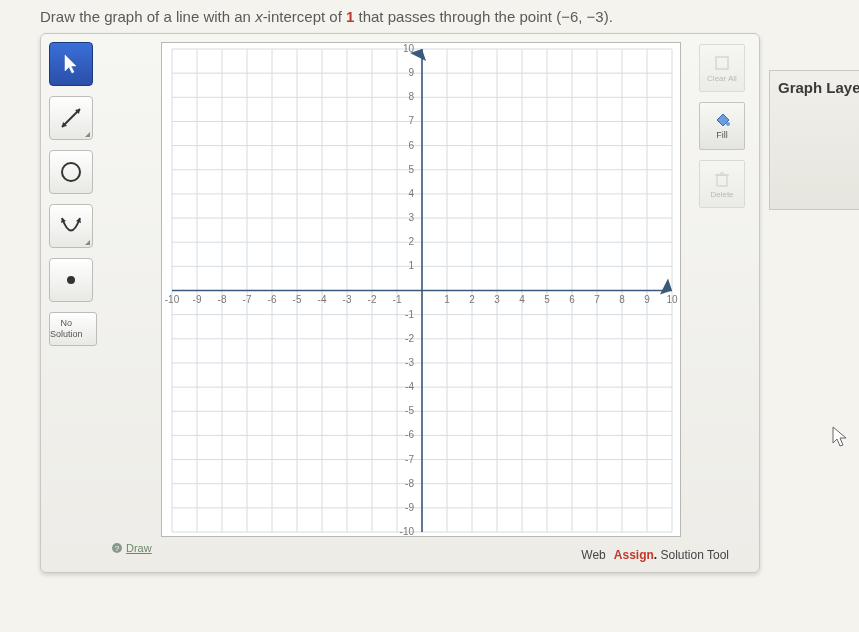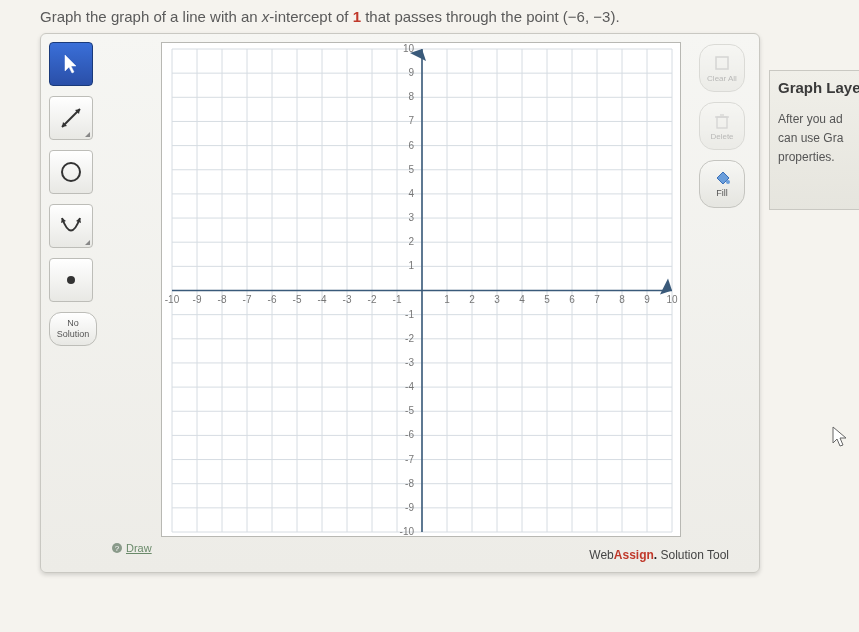--- a/index.html
+++ b/index.html
@@ -59,28 +59,27 @@
     right: 2px;
     bottom: 2px;
     width: 0; height: 0;
     border-left: 5px solid transparent;
     border-bottom: 5px solid #888;
   }
   .tool-nosol {
     width: 48px;
     height: 34px;
     border: 1px solid #bdbdb8;
-    border-radius: 12px;
+    border-radius: 3px;
     background: linear-gradient(#ffffff, #e8e8e4);
     font-size: 9px;
     line-height: 1.2;
     color: #555;
     display: flex;
     align-items: center;
-    justify-content: center;
     text-align: center;
     cursor: pointer;
   }
   .grid-area {
     position: absolute;
     left: 120px;
     top: 8px;
     width: 520px;
     height: 495px;
     background: #fff;
@@ -93,21 +92,21 @@
     top: 10px;
     width: 48px;
     display: flex;
     flex-direction: column;
     gap: 10px;
   }
   .rt-btn {
     width: 46px;
     height: 48px;
     border: 1px solid #c5c5c0;
-    border-radius: 15px;
+    border-radius: 2px;
     background: linear-gradient(#f7f7f4, #e5e5e0);
     display: flex;
     flex-direction: column;
     align-items: center;
     justify-content: center;
     font-size: 9px;
     color: #888;
     gap: 2px;
     cursor: pointer;
   }
@@ -124,21 +123,21 @@
     align-items: center;
     gap: 3px;
   }
   .footer-brand {
     position: absolute;
     right: 30px;
     bottom: 10px;
     font-size: 12px;
     color: #444;
   }
-  .footer-brand .wa-a { color: #c0392b; font-weight: bold; }
+  .footer-brand .wa-a { color: #c0392b; font-weight: bold; padding-left: 8px; }
   .footer-brand .wa-b { color: #222; font-weight: bold; }
   .layers-panel {
     position: absolute;
     right: 0;
     top: 70px;
     width: 90px;
     height: 140px;
     background: linear-gradient(#f0efe9, #e6e5de);
     border: 1px solid #c9c8c2;
     border-right: none;
@@ -159,21 +158,21 @@
     position: absolute;
     right: 8px;
     top: 425px;
     pointer-events: none;
   }
 </style>
 </head>
 <body>
 
 <div class="instruction">
-  <span>Graph the graph of a line with an </span><span class="x">x</span><span>-intercept of </span><span class="num">1</span><span> that passes through the point </span><span>(−6, −3)</span><span>.</span>
+  <span>Draw the graph of a line with an </span><span class="x">x</span><span>-intercept of </span><span class="num">1</span><span> that passes through the point </span><span>(−6, −3)</span><span>.</span>
 </div>
 
 <div class="graph-panel">
 
   <div class="toolbar">
     <div class="tool-btn active">
       <svg width="18" height="22" viewBox="0 0 18 22">
         <path d="M3 2 L3 18 L7 14 L10 20 L12 19 L9 13 L14 13 Z" fill="#fff" stroke="#fff" stroke-width="0.5"></path>
       </svg>
     </div>
@@ -300,54 +299,49 @@
       </svg>
   </div>
 
   <div class="right-tools">
     <div class="rt-btn disabled">
       <svg width="18" height="18">
           <rect x="3" y="3" width="12" height="12" fill="none" stroke="#bbb" stroke-width="1.5"></rect>
         </svg>
       <span style="font-size:8px">Clear All</span>
     </div>
+    <div class="rt-btn">
+      <svg width="18" height="16">
+        <path d="M4 8 L10 2 L16 8 L10 14 Z" fill="#6a9edb" stroke="#3a6fb8" stroke-width="1"></path>
+        <circle cx="15" cy="12" r="2" fill="#6a9edb"></circle>
+      </svg>
+      <span style="color:#555">Fill</span>
+    </div>
     <div class="rt-btn disabled">
       <svg width="16" height="18">
         <rect x="3" y="5" width="10" height="11" fill="none" stroke="#bbb" stroke-width="1.3"></rect>
         <line x1="1" y1="5" x2="15" y2="5" stroke="#bbb" stroke-width="1.3"></line>
         <line x1="6" y1="3" x2="10" y2="3" stroke="#bbb" stroke-width="1.3"></line>
       </svg>
       <span style="font-size:8px">Delete</span>
     </div>
-    <div class="rt-btn">
-      <svg width="18" height="16">
-        <path d="M4 8 L10 2 L16 8 L10 14 Z" fill="#6a9edb" stroke="#3a6fb8" stroke-width="1"></path>
-        <circle cx="15" cy="12" r="2" fill="#6a9edb"></circle>
-      </svg>
-      <span style="color:#555">Fill</span>
-    </div>
   </div>
 
   <div class="help-link">
     <svg width="12" height="12">
         <circle cx="6" cy="6" r="5" fill="#8a9a8a"></circle>
         <text x="6" y="9" font-size="8" fill="#fff" text-anchor="middle">?</text>
       </svg>
     <span>Draw</span>
   </div>
 
   <div class="footer-brand">
     <span>Web</span><span class="wa-a">Assign</span><span class="wa-b">.</span><span> Solution Tool</span>
   </div>
 </div>
 
 <div class="layers-panel">
   <div class="title">Graph Layers</div>
-  <div class="body">
-    <div>After you ad</div>
-    <div>can use Gra</div>
-    <div>properties.</div>
-  </div>
 </div>
 
 <svg class="cursor-svg" width="20" height="24">
   <path d="M2 2 L2 18 L6 14 L9 21 L12 20 L9 13 L15 13 Z" fill="#fff" stroke="#666" stroke-width="1"></path>
 </svg>
 
 </body></html>

